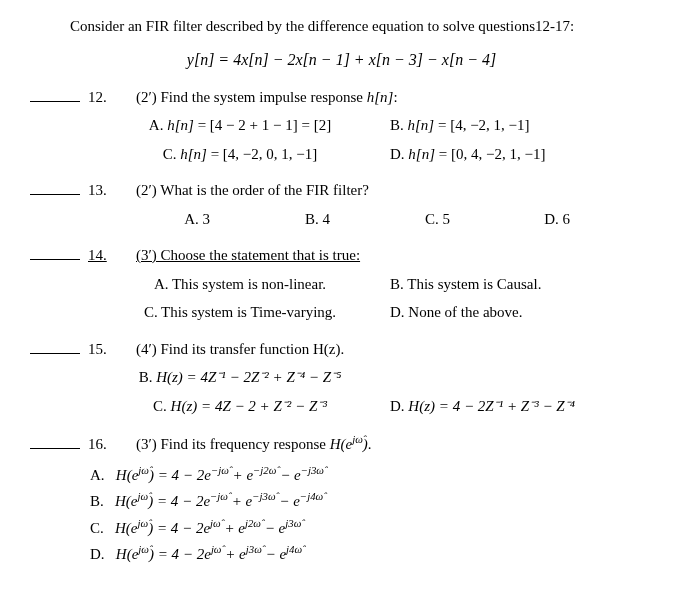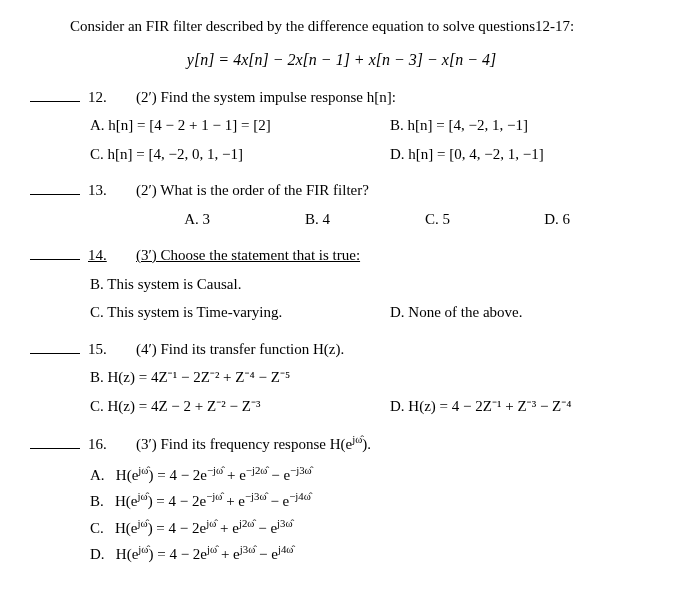--- a/index.html
+++ b/index.html
@@ -14,26 +14,26 @@
     }
     .intro { margin-left: 40px; margin-bottom: 10px; }
     .equation { text-align: center; margin: 8px 0 14px 0; font-style: italic; font-size: 16px; }
     .q-row { display: flex; align-items: baseline; margin-top: 6px; margin-bottom: 6px; }
     .line { border-bottom: 1px solid #000; width: 50px; margin-right: 8px; height: 14px; }
     .qnum { font-weight: normal; margin-right: 18px; min-width: 30px; }
     .qtext { flex: 1; }
     .opt4 { display: flex; margin-left: 60px; margin-bottom: 2px; text-align: right; }
     .opt4 span { width: 120px; }
     .opt2x2 { margin-left: 60px; }
-    .opt2x2-row { display: flex; margin-bottom: 6px; }
+    .opt2x2-row { display: flex; margin-bottom: 6px; text-align: center; }
     .opt2x2-row > div:first-child { width: 300px; }
     .opt-stack { margin-left: 60px; }
     .opt-stack > div { margin-bottom: 2px; }
     sup { font-size: 0.72em; vertical-align: super; }
-    .i { }
+    .i { font-style: italic; }
   </style>
 </head>
 <body>
 
 <div class="intro">Consider an FIR filter described by the difference equation to solve questions12-17:</div>
 
 <div class="equation">y[n]  =   4x[n] − 2x[n − 1] + x[n − 3] − x[n − 4]</div>
 
 <div class="q-row">
   <span class="line"></span>
@@ -65,20 +65,21 @@
   <span>D. 6</span>
 </div>
 
 <div class="q-row" style="margin-top:14px;text-decoration:underline;">
   <span class="line"></span>
   <span class="qnum">14.</span>
   <span class="qtext">(3′) Choose the statement that is true:</span>
 </div>
 <div class="opt2x2">
   <div class="opt2x2-row">
+    <div>A. This system is non-linear.</div>
     <div>B. This system is Causal.</div>
   </div>
   <div class="opt2x2-row">
     <div>C. This system is Time-varying.</div>
     <div>D. None of the above.</div>
   </div>
 </div>
 
 <div class="q-row" style="margin-top:14px;">
   <span class="line"></span>

